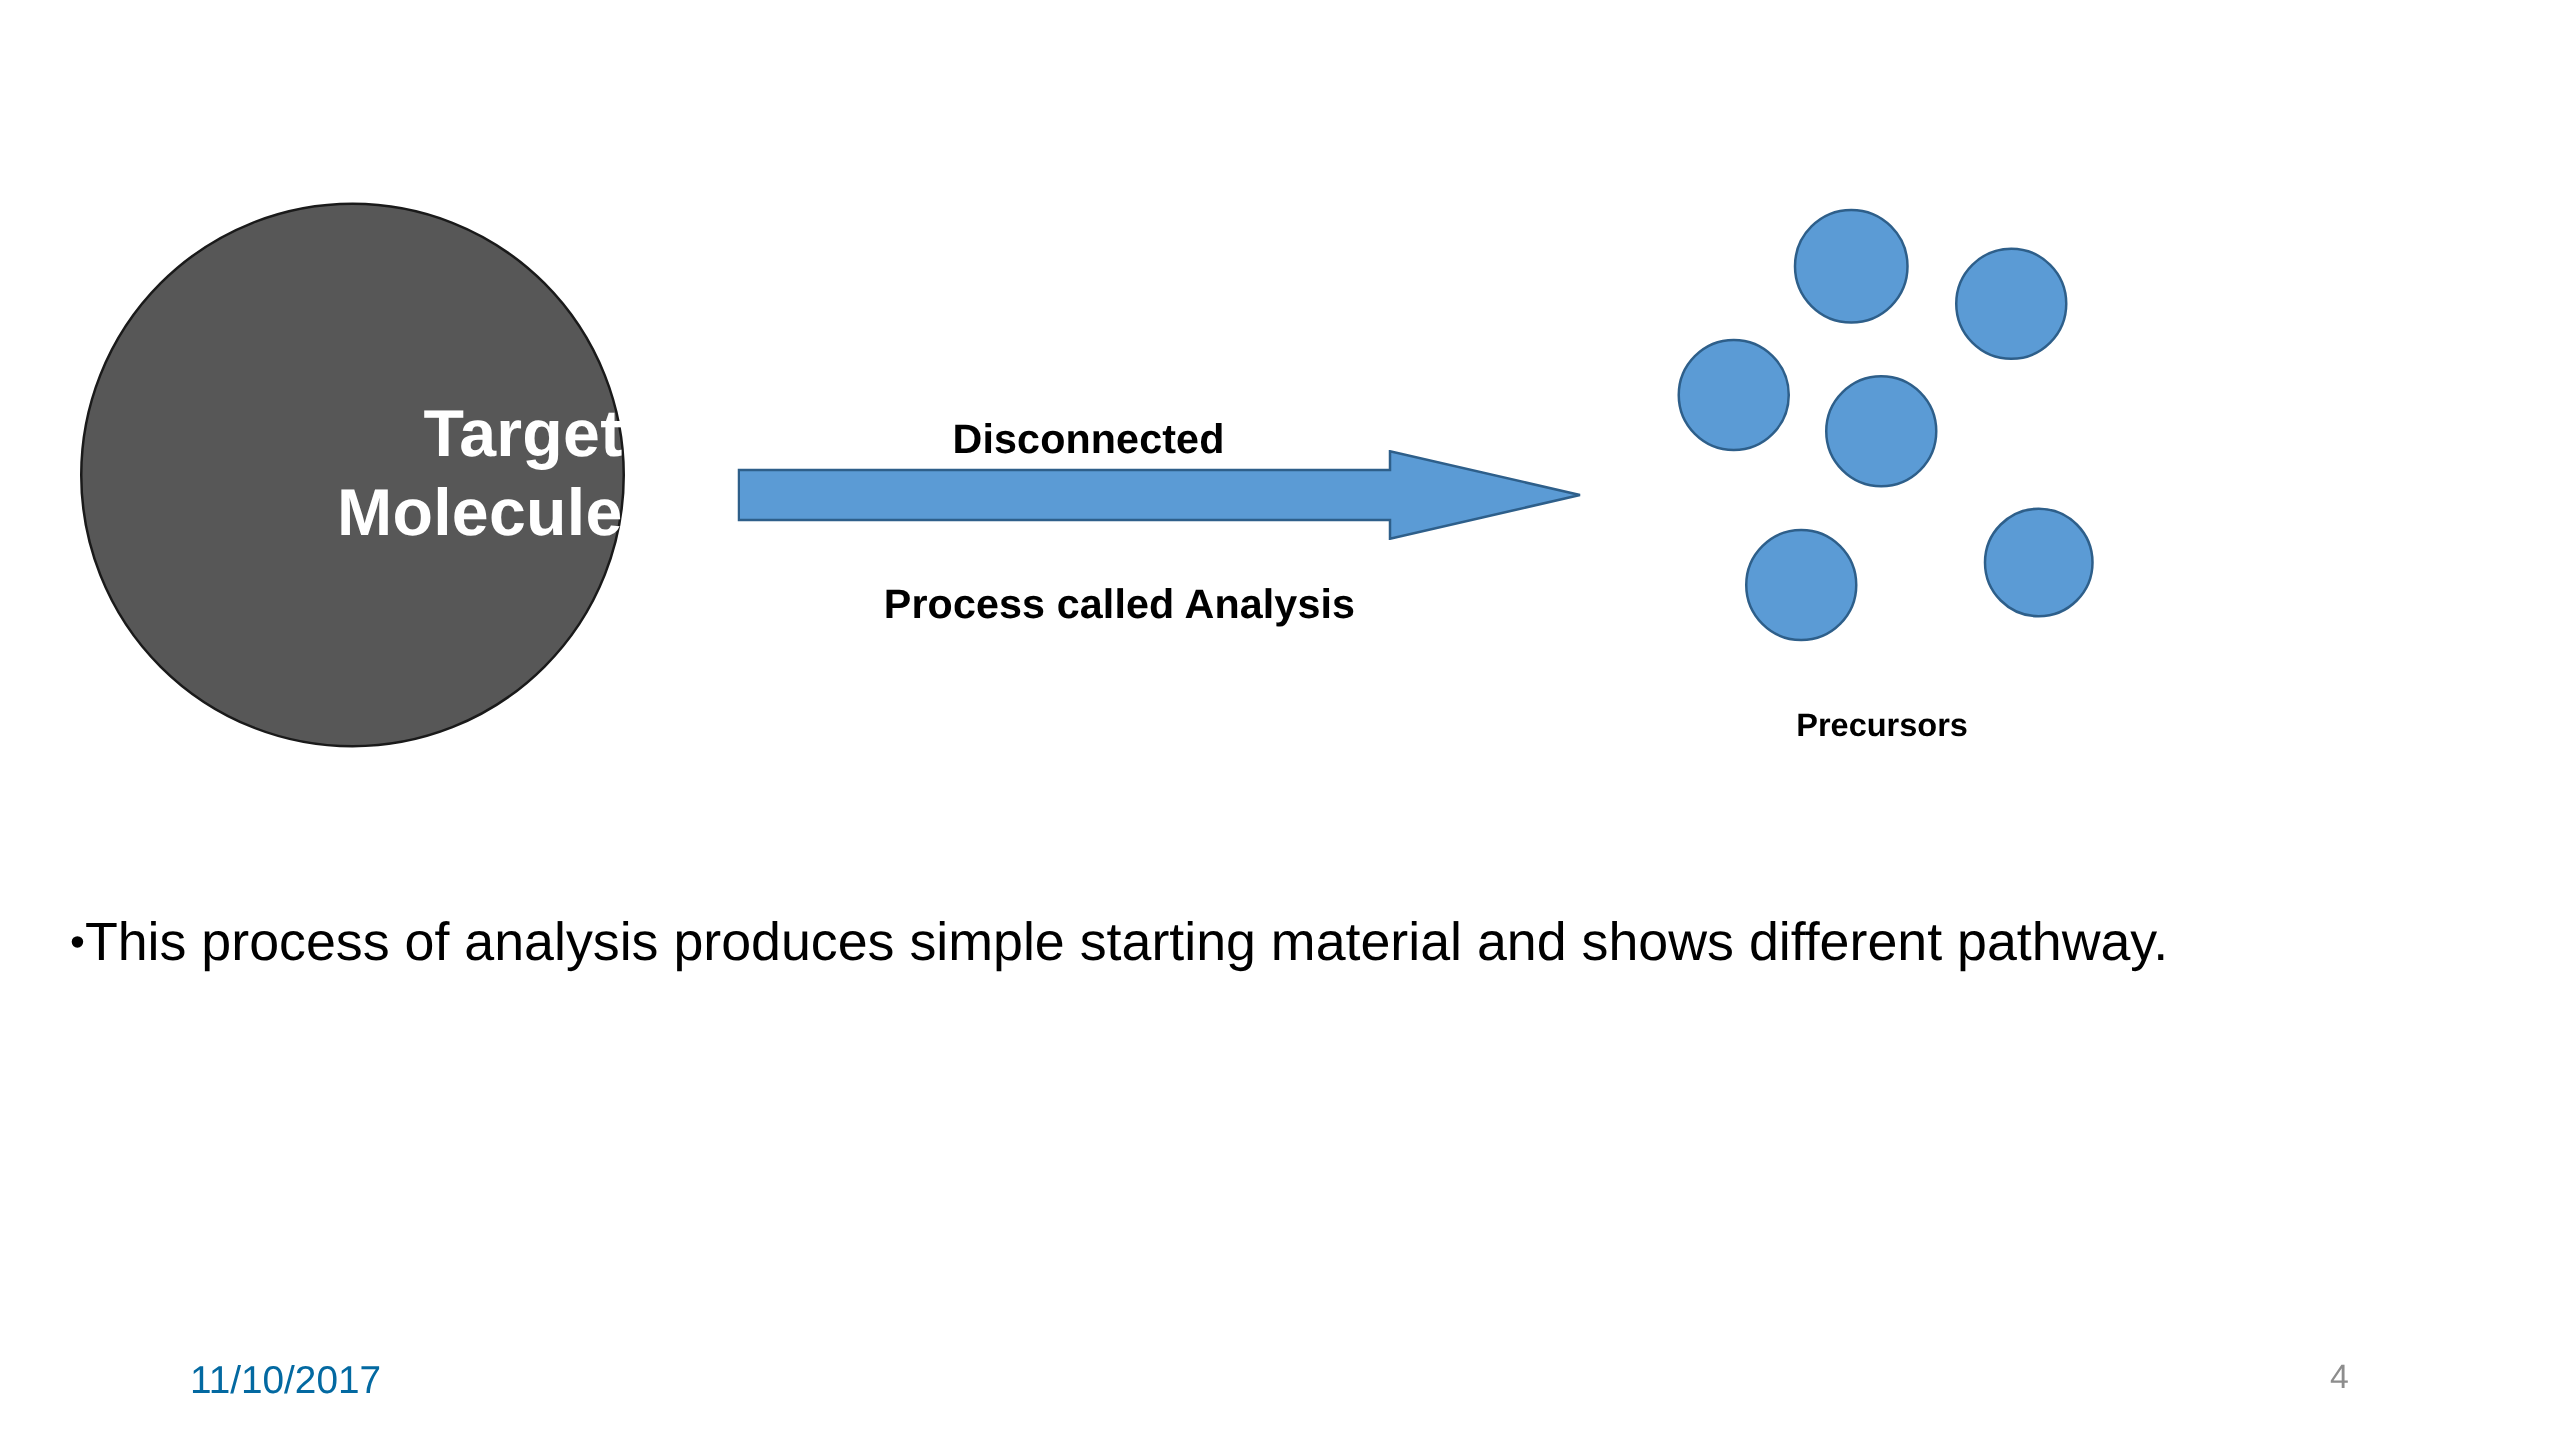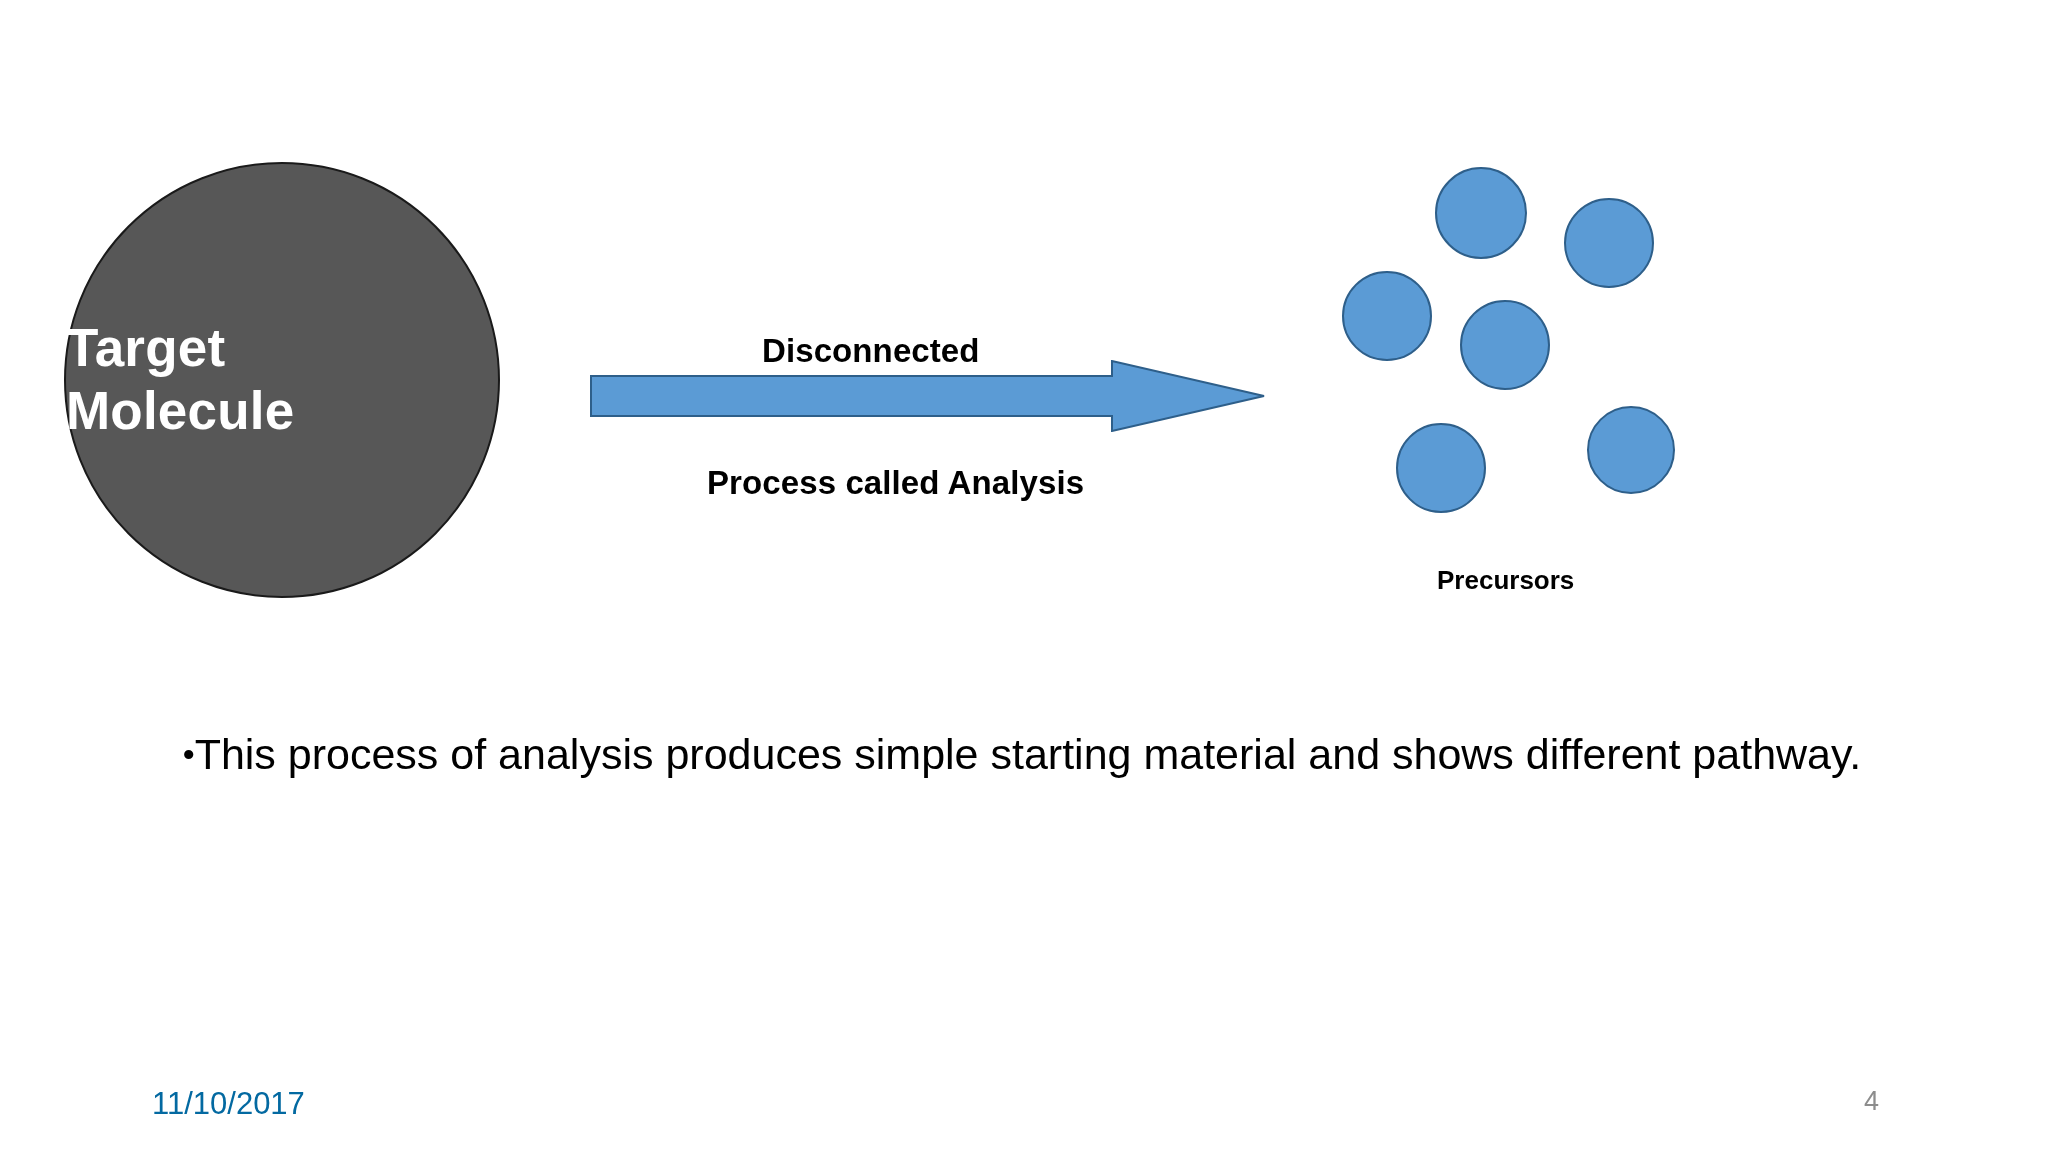--- a/index.html
+++ b/index.html
@@ -35,21 +35,21 @@
     left: 64px;
     top: 162px;
     width: 436px;
     height: 436px;
     border-radius: 50%;
     background: #575757;
     border: 2px solid #1a1a1a;
     box-sizing: border-box;
     display: flex;
     flex-direction: column;
-    align-items: flex-start;
+    align-items: flex-end;
     justify-content: center;
     line-height: 1.18;
   }
   #target-circle .tm-line {
     color: #ffffff;
     font-size: 53px;
     font-weight: bold;
     letter-spacing: 0.2px;
     text-align: center;
     white-space: nowrap;
@@ -98,24 +98,23 @@
     top: 565px;
     font-size: 26px;
     font-weight: bold;
     color: #000000;
     white-space: nowrap;
   }
 
   
   #body-text {
     position: absolute;
-    left: 72px;
+    left: 56px;
     top: 726px;
     width: 1900px;
-    text-align: center;
   }
   .bullet-para {
     font-size: 43px;
     color: #000000;
     line-height: 1.34;
     text-indent: 0;
     margin: 0 0 49px 0;
     font-weight: normal;
   }
   .bullet-para .bullet-glyph {

